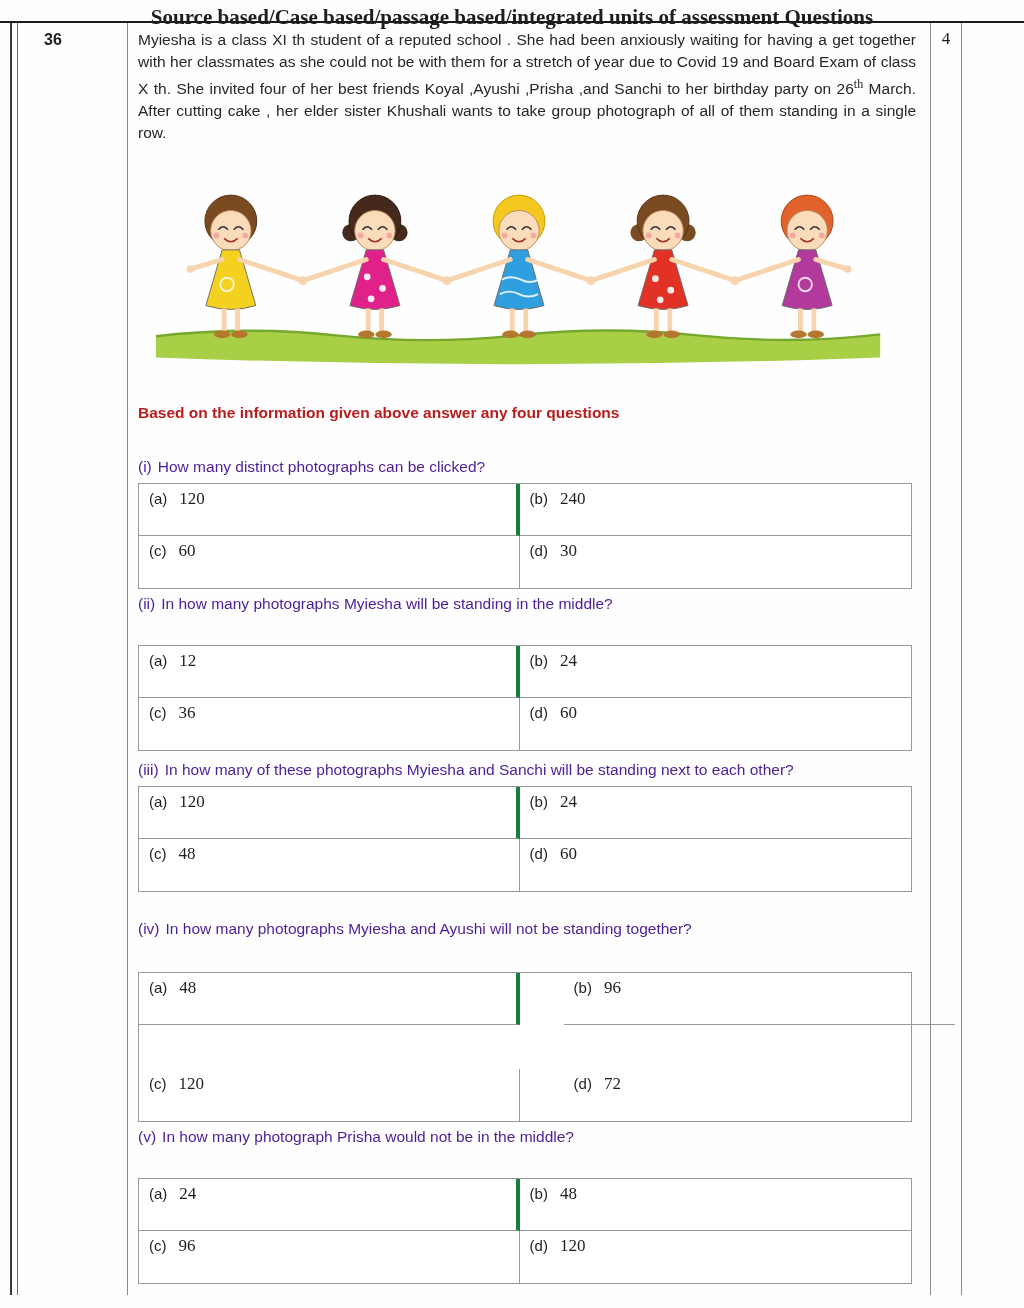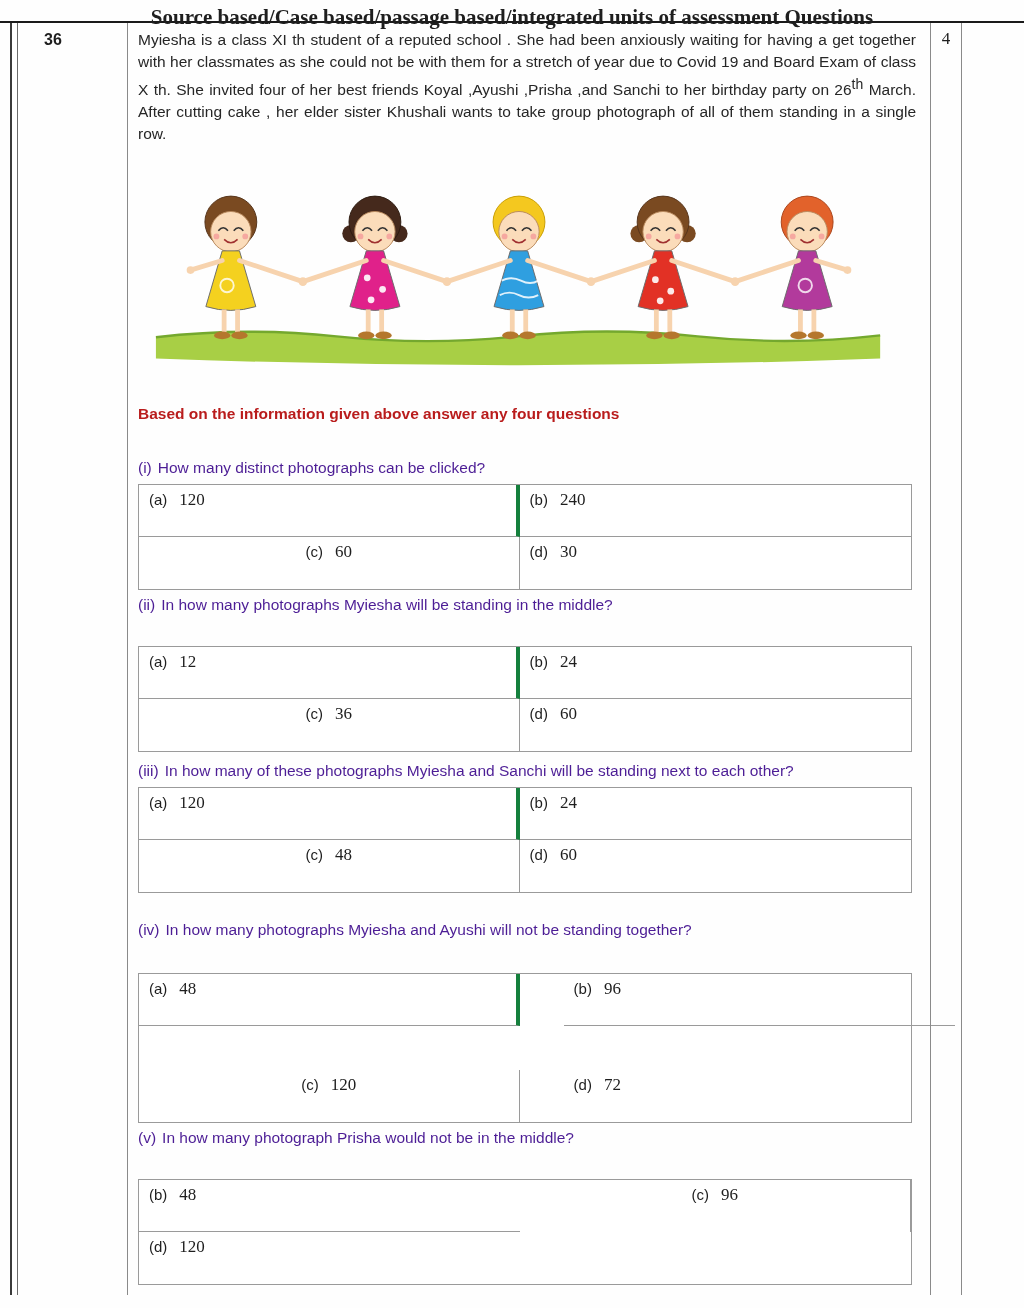--- a/index.html
+++ b/index.html
@@ -12,34 +12,34 @@
   .body-row{display:flex;height:1272px;}
   .left-margin{width:10px;}
   .rail{width:5px;border-left:2px solid #3a3a3a;border-right:1px solid #6a6a6a;}
   .num-col{width:110px;box-sizing:border-box;border-right:1px solid #8a8a8a;
     padding:8px 0 0 26px;font-weight:bold;font-size:16px;}
   .content{width:802px;box-sizing:border-box;padding:6px 14px 0 10px;}
   .marks-col{width:32px;box-sizing:border-box;border-left:1px solid #8a8a8a;border-right:1px solid #8a8a8a;
     text-align:center;padding-top:6px;font-family:"Liberation Serif",serif;font-size:17px;}
 
   .passage{font-size:15.5px;line-height:22px;text-align:justify;color:#262626;}
-  .passage sup{font-size:14px;}
+  .passage sup{font-size:12px;font-family:Liberation Serif, serif;}
 
   .illustration{margin:24px 0 0 16px;}
 
   .instruction{font-weight:bold;font-size:15.5px;margin-top:26px;color:#b91c1c;}
 
   .subq-text{font-size:15.5px;color:#4c1d95;line-height:22px;}
   .q-label{margin-right:6px;}
 
   .opt-table{border:1px solid #9a9a9a;display:grid;grid-template-columns:49.3% 50.7%;width:calc(100% - 6px);background:#fff;}
   .opt-cell{min-height:52px;box-sizing:border-box;padding:5px 10px;font-size:15px;}
   .cell-a{border-right:4px solid #15803d;border-bottom:1px solid #9a9a9a;}
   .cell-b{border-bottom:1px solid #9a9a9a;}
-  .cell-c{border-right:1px solid #9a9a9a;text-align:center;}
+  .cell-c{border-right:1px solid #9a9a9a;}
   .opt-value{font-family:"Liberation Serif",serif;font-size:17px;margin-left:12px;}
 
   .subq-i  .subq-text{margin-top:34px;} .subq-i  .opt-table{margin-top:5px;}
   .subq-ii .subq-text{margin-top:4px;} .subq-ii .opt-table{margin-top:30px;}
   .subq-iii .subq-text{margin-top:8px;width:97%;} .subq-iii .opt-table{margin-top:5px;}
   .subq-iv .subq-text{margin-top:26px;} .subq-iv .opt-table{margin-top:32px;gap:44px;}
   .subq-v  .subq-text{margin-top:4px;} .subq-v  .opt-table{margin-top:30px;}
 </style>
 </head>
 <body>
@@ -212,20 +212,21 @@
           <div class="opt-cell cell-a"><span class="opt-label">(a)</span><span class="opt-value">48</span></div>
           <div class="opt-cell cell-b"><span class="opt-label">(b)</span><span class="opt-value">96</span></div>
           <div class="opt-cell cell-c"><span class="opt-label">(c)</span><span class="opt-value">120</span></div>
           <div class="opt-cell cell-d"><span class="opt-label">(d)</span><span class="opt-value">72</span></div>
         </div>
       </div>
 
       <div class="subq subq-v">
         <div class="subq-text"><span class="q-label">(v)</span><span>In how many photograph Prisha would not be in the middle?</span></div>
         <div class="opt-table">
+          <div class="opt-cell cell-a"><span class="opt-label">(a)</span><span class="opt-value">24</span></div>
           <div class="opt-cell cell-b"><span class="opt-label">(b)</span><span class="opt-value">48</span></div>
           <div class="opt-cell cell-c"><span class="opt-label">(c)</span><span class="opt-value">96</span></div>
           <div class="opt-cell cell-d"><span class="opt-label">(d)</span><span class="opt-value">120</span></div>
         </div>
       </div>
 
     </div>
 
     <div class="marks-col">4</div>
   </div>

